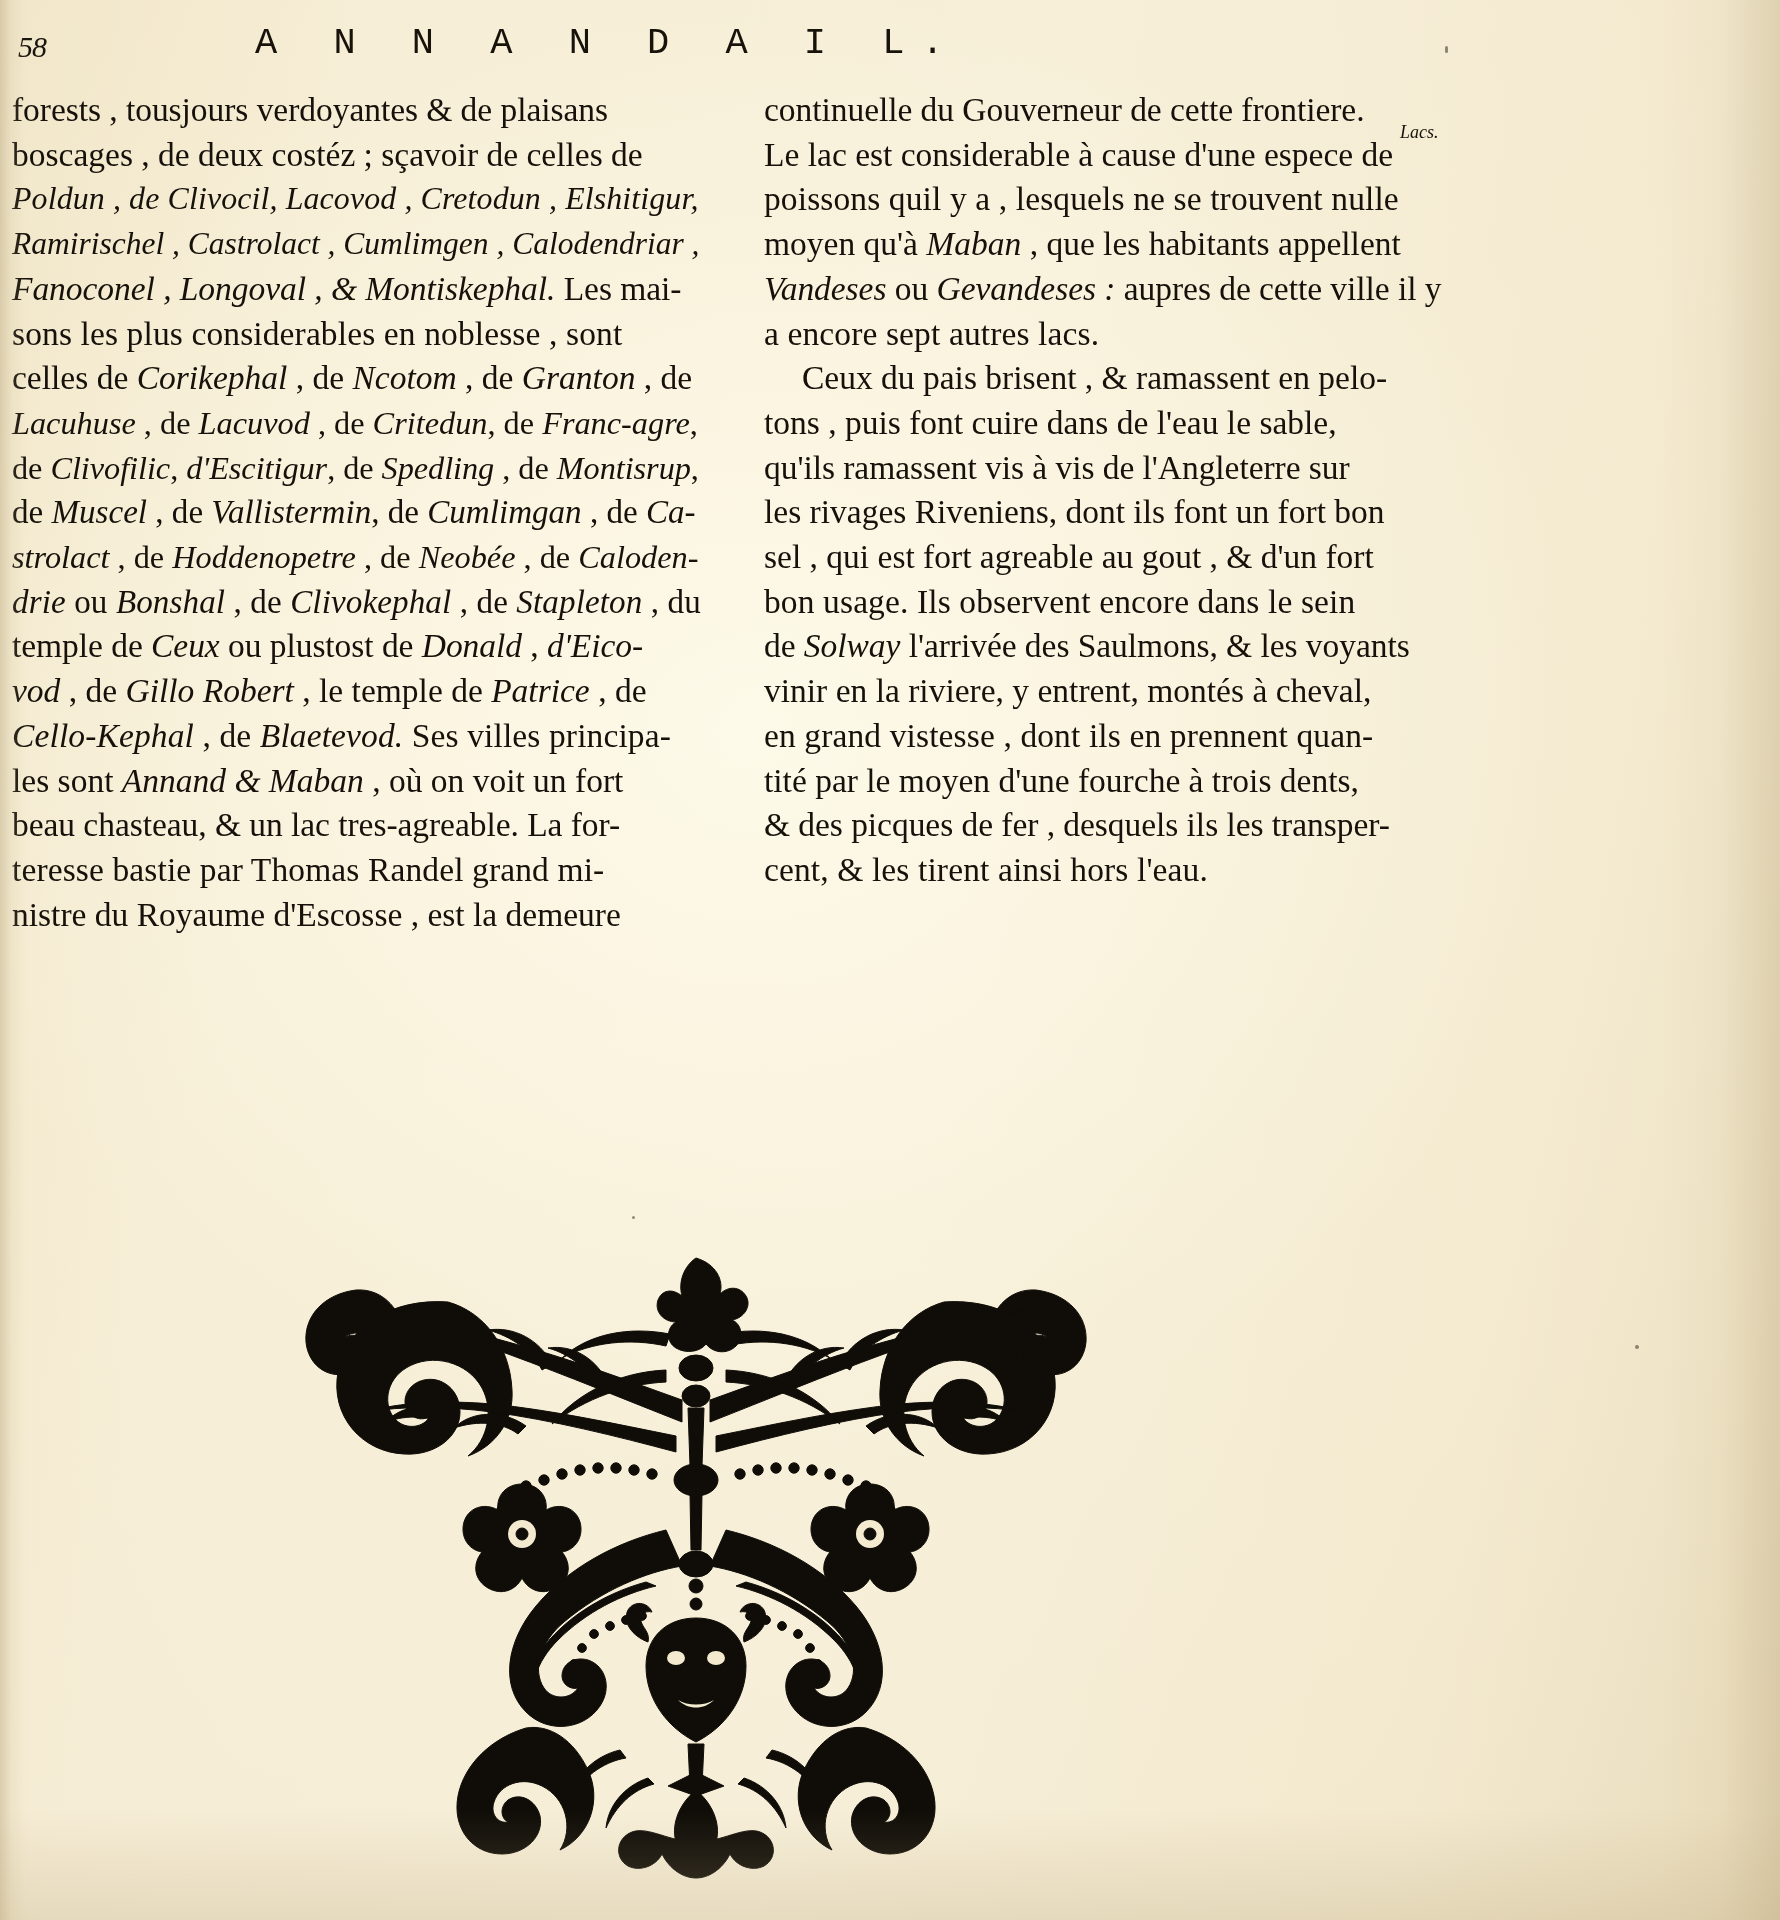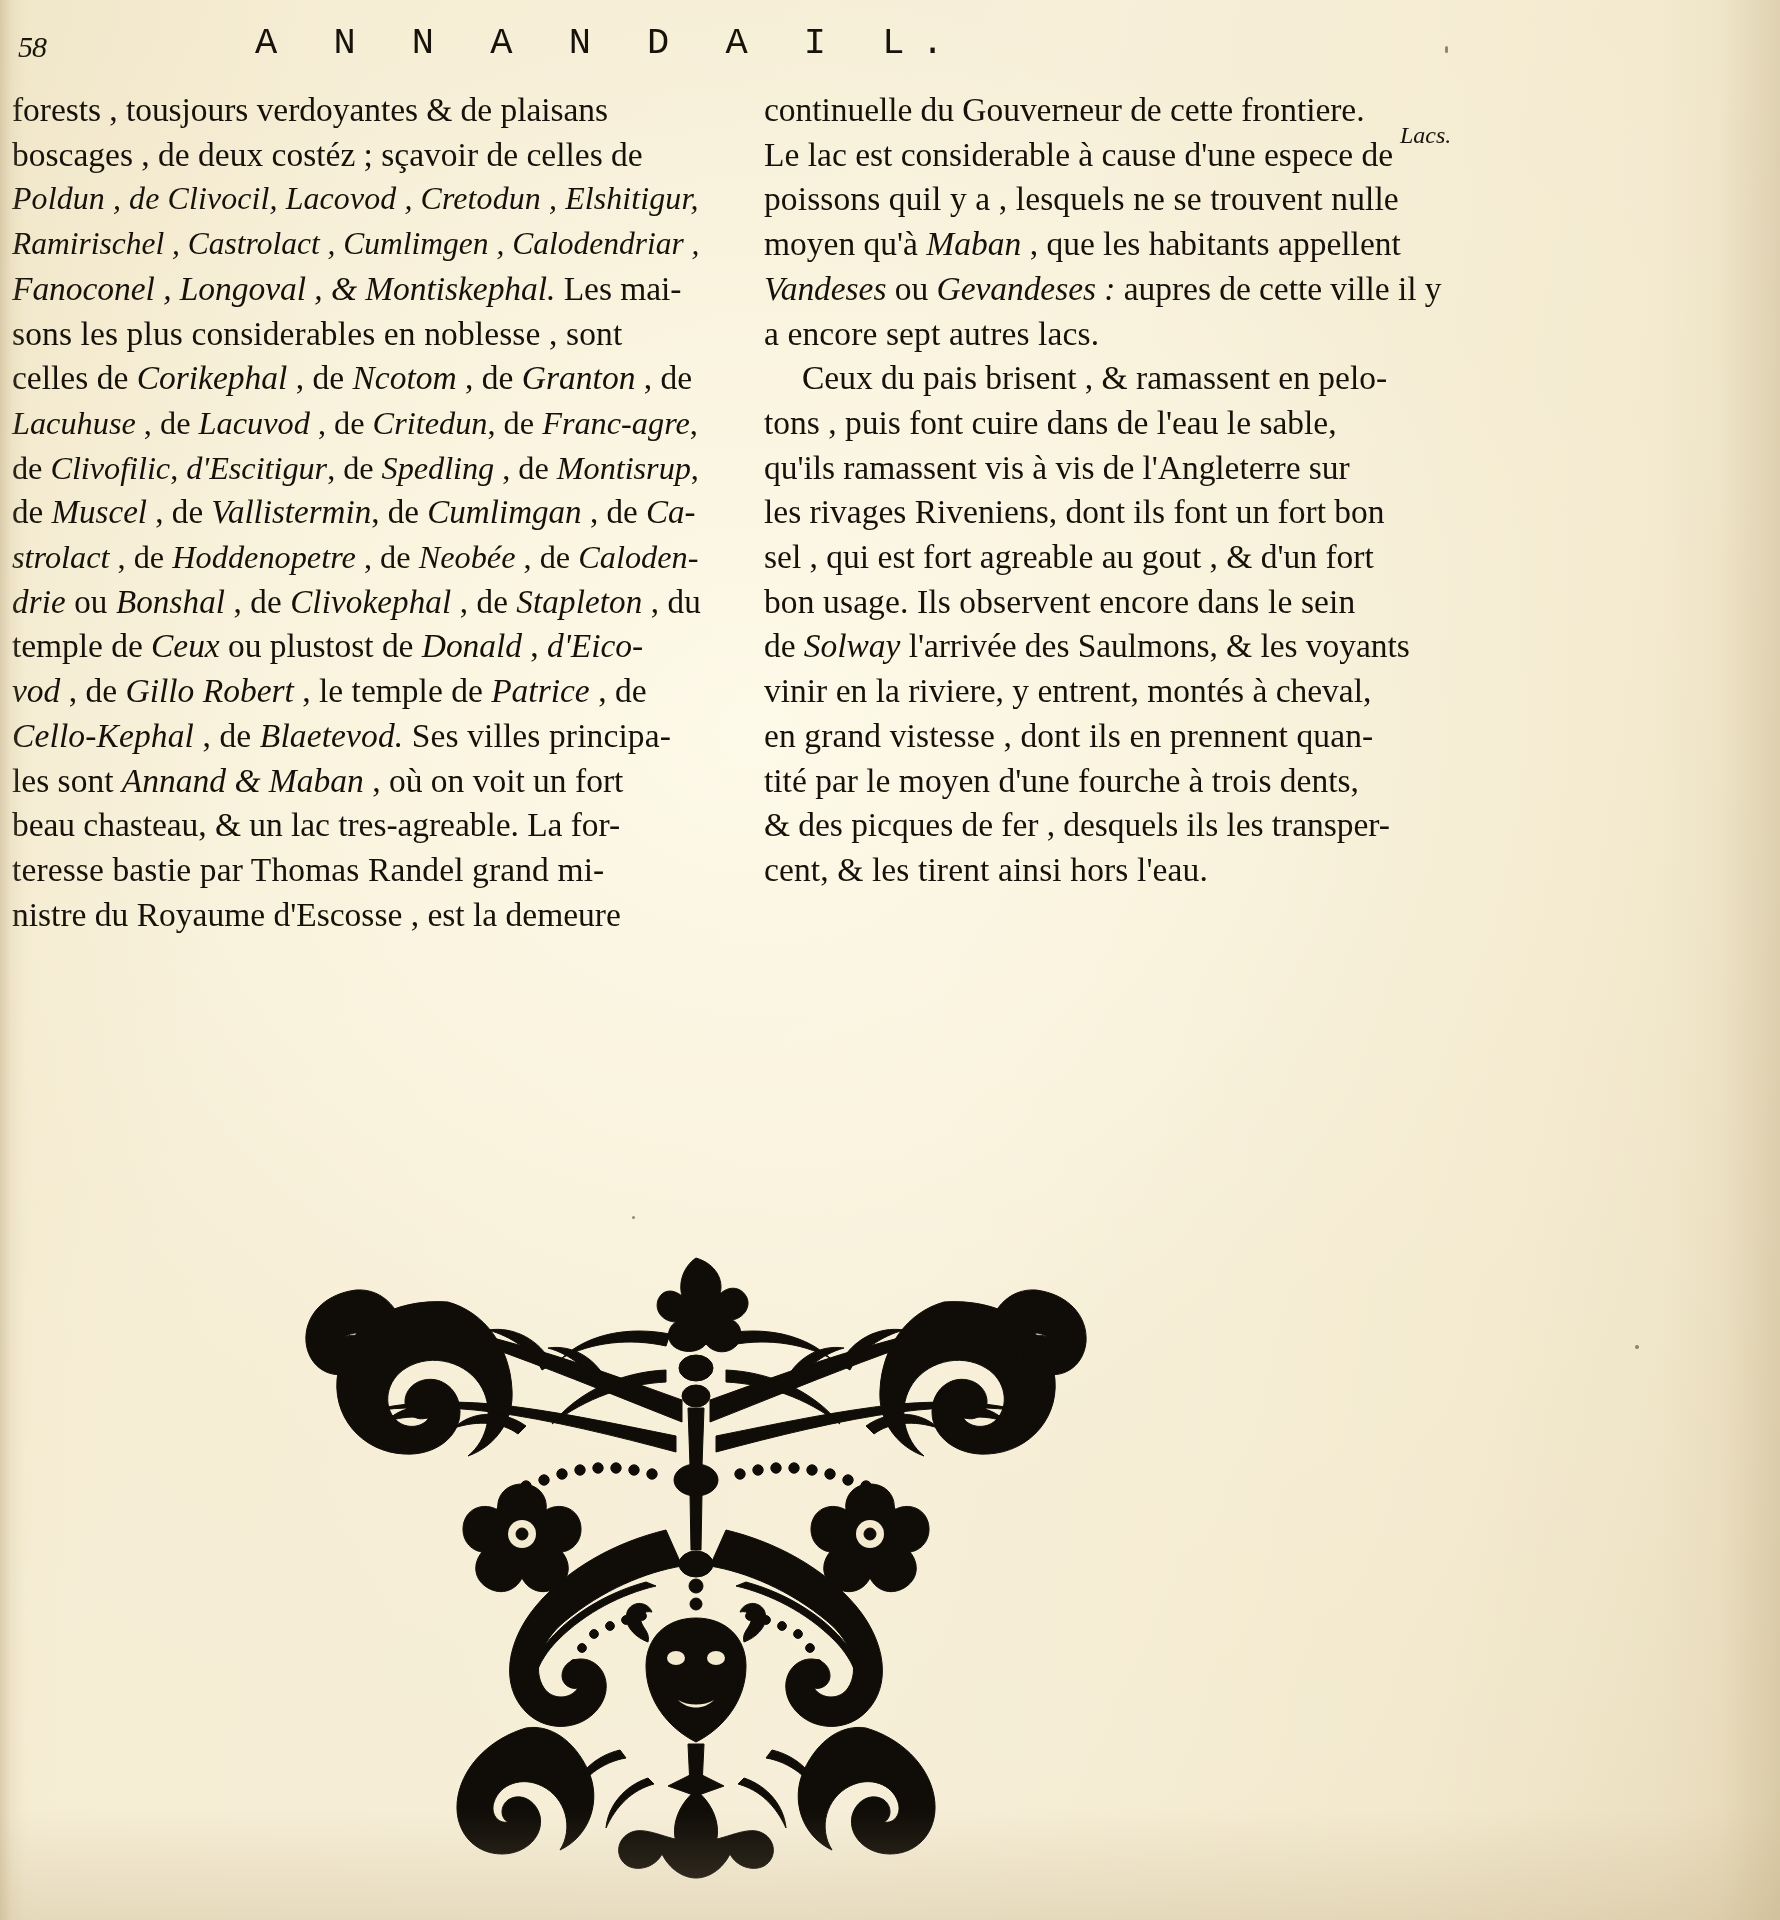--- a/index.html
+++ b/index.html
@@ -109,21 +109,21 @@
   }
   
   .col .tline:nth-child(3n)   { letter-spacing: 0.12px; }
   .col .tline:nth-child(4n+1) { letter-spacing: -0.05px; }
 
   
   .margin-note {
     position: absolute;
     left: 1400px;
     top: 122px;
-    font-size: 24px;
+    font-size: 18px;
     font-style: italic;
     color: #18130b;
     white-space: nowrap;
   }
 
   
   .ornament-wrap {
     position: absolute;
     left: 196px;
     top: 1230px;

